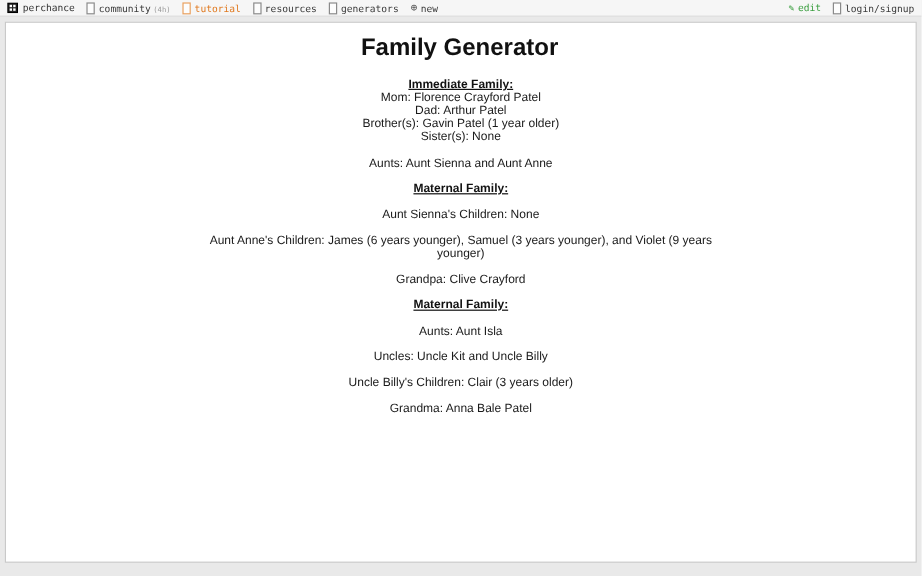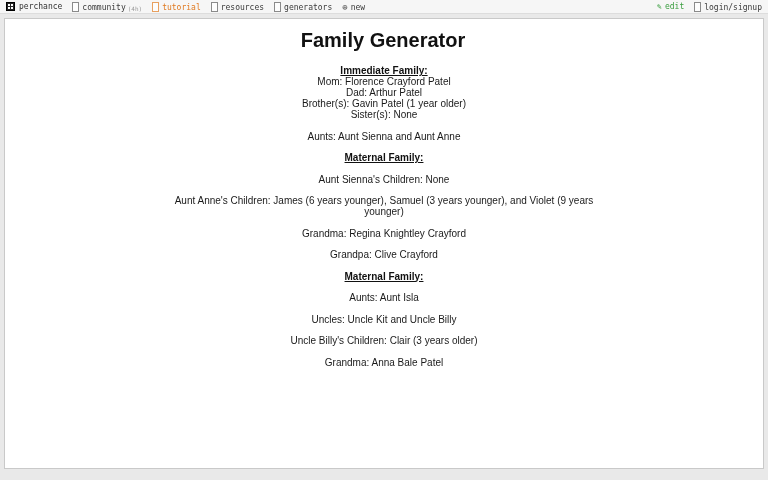--- a/index.html
+++ b/index.html
@@ -113,21 +113,20 @@
       <span>Mom: Florence Crayford Patel</span><br>
       <span>Dad: Arthur Patel</span><br>
       <span>Brother(s): Gavin Patel (1 year older)</span><br>
       <span>Sister(s): None</span>
     </p>
 
     <p>Aunts: Aunt Sienna and Aunt Anne</p>
     <p><span class="hd">Maternal Family:</span></p>
     <p>Aunt Sienna's Children: None</p>
     <p>Aunt Anne's Children: James (6 years younger), Samuel (3 years younger), and Violet (9 years younger)</p>
-    <p>Grandma: Regina Knightley Crayford</p>
     <p>Grandpa: Clive Crayford</p>
 
     <p><span class="hd">Maternal Family:</span></p>
     <p>Aunts: Aunt Isla</p>
     <p>Uncles: Uncle Kit and Uncle Billy</p>
     <p>Uncle Billy's Children: Clair (3 years older)</p>
     <p>Grandma: Anna Bale Patel</p>
 
   </div>
 </div>

